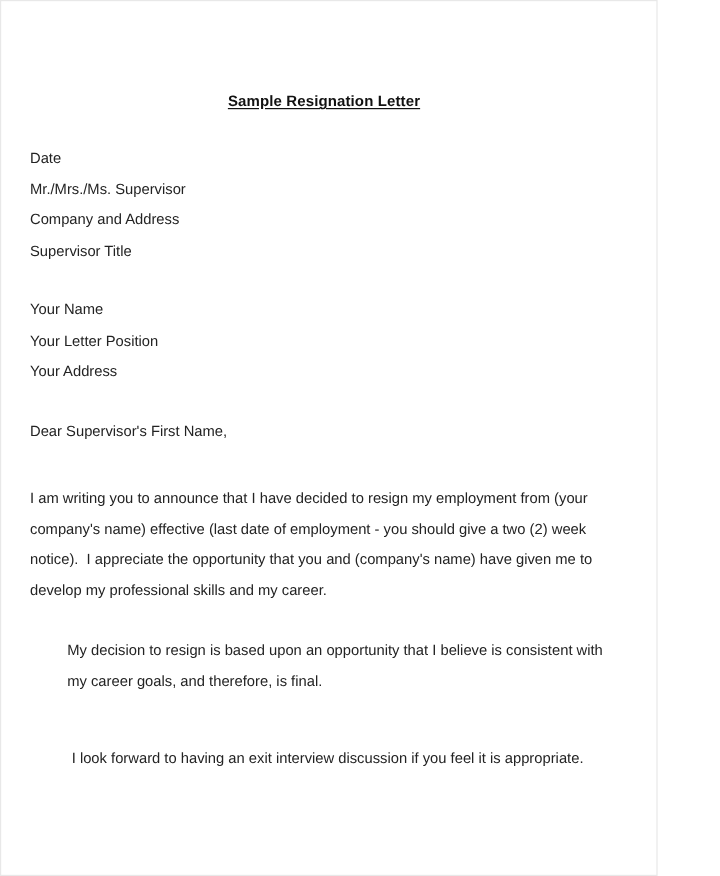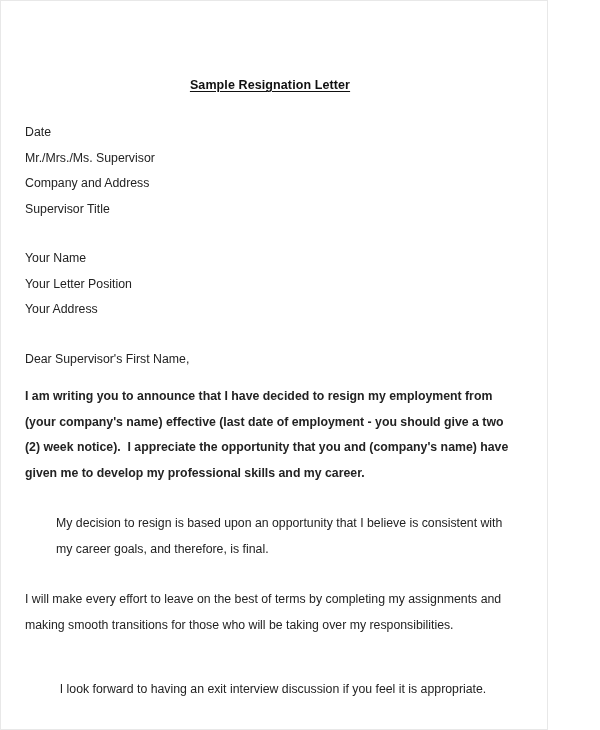--- a/index.html
+++ b/index.html
@@ -65,21 +65,21 @@
     margin-top: 24px;
   }
 
   .para {
     font-size: 12.3px;
     line-height: 25.5px;
     color: #232323;
     text-align: left;
     white-space: pre-wrap;
   }
-  .para-1 { margin-top: 12px; font-weight: bold; }
+  .para-1 { margin-top: 31px; }
   .para-2 { margin-top: 25px; }
   .para-3 { margin-top: 25px; }
   .para-4 { margin-top: 39px; text-align: center; }
 
   
   .para-1 { max-width: 548px; }
   .para-2 { max-width: 550px; margin-left: 31px; }
   .para-3 { max-width: 525px; }
   .para-4 { max-width: 552px; }
 </style>
@@ -105,17 +105,16 @@
       <div class="line">Your Letter Position</div>
       <div class="line">Your Address</div>
     </div>
 
     <div class="salutation-block">
       <div class="line">Dear Supervisor's First Name,</div>
     </div>
 
     <p class="para para-1">I am writing you to announce that I have decided to resign my employment from (your company's name) effective (last date of employment - you should give a two (2) week notice).  I appreciate the opportunity that you and (company's name) have given me to develop my professional skills and my career.</p>
     <p class="para para-2">My decision to resign is based upon an opportunity that I believe is consistent with my career goals, and therefore, is final.</p>
-    <p class="para para-3">I will make every effort to leave on the best of terms by completing my assignments and making smooth transitions for those who will be taking over my responsibilities.</p>
     <p class="para para-4">I look forward to having an exit interview discussion if you feel it is appropriate.</p>
 
   </div>
 </div>
 
 </body></html>

